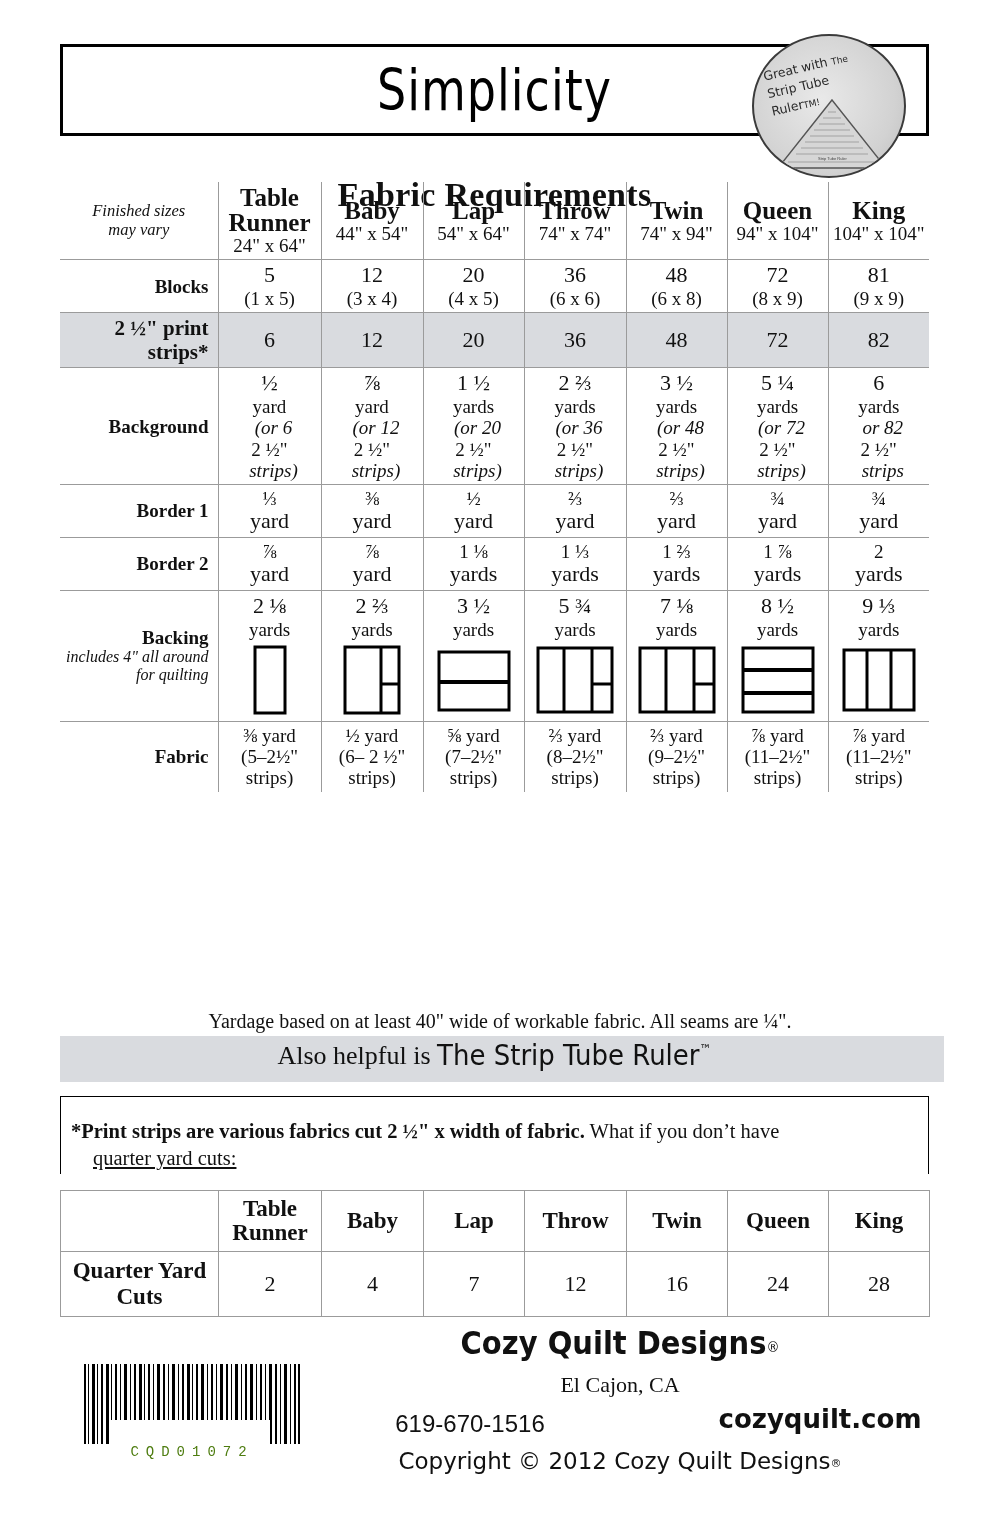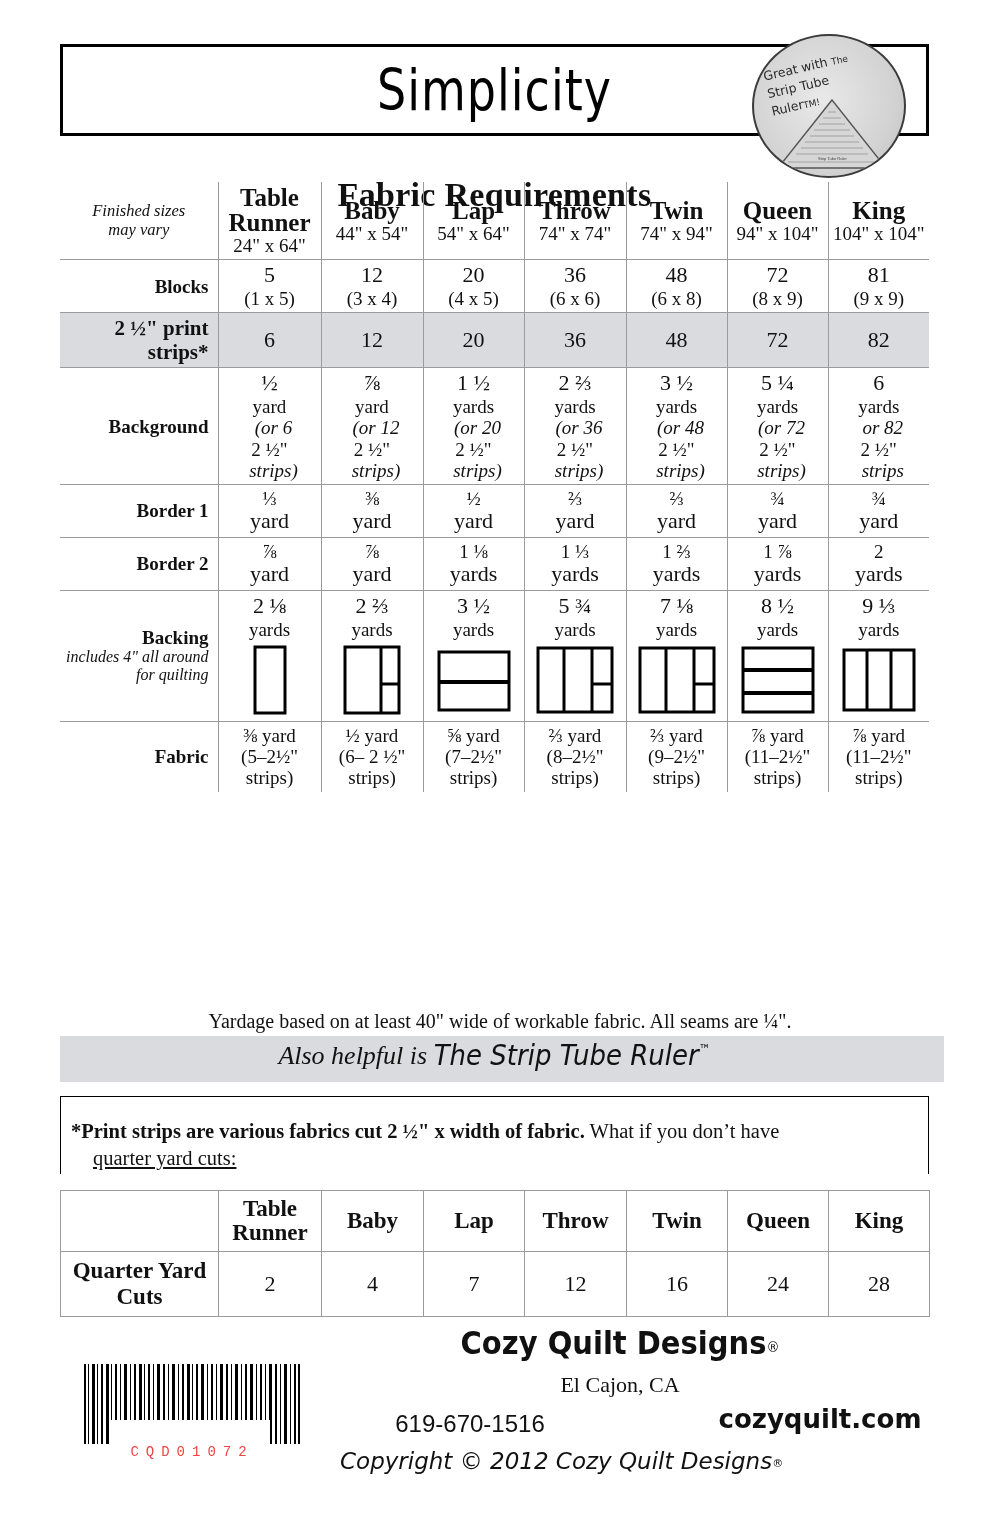--- a/index.html
+++ b/index.html
@@ -85,21 +85,20 @@
     position:absolute;left:60px;top:1010px;width:880px;
     text-align:center;font-size:20px;font-family:"Liberation Serif", serif;
   }
   .helpful-band{
     position:absolute;left:60px;top:1036px;width:884px;height:46px;
     background:#d9dbdf;
   }
   .helpful-txt{
     position:absolute;left:60px;top:1040px;width:869px;text-align:center;
     font-size:26px;
-    font-style:italic;
   }
   .helpful-txt .script{
     font-family:"DejaVu Sans", sans-serif;font-size:26px;transform:scaleY(1.1);
     display:inline-block;
   }
   .helpful-txt .script sup{font-size:12px;vertical-align:.8em;}
 
   
   .note-box{
     position:absolute;left:60px;top:1096px;width:869px;height:78px;
@@ -137,30 +136,30 @@
   }
   .phone{
     position:absolute;left:330px;top:1410px;width:280px;text-align:center;
     font-family:Liberation Sans, sans-serif;font-size:24px;
   }
   .web{
     position:absolute;left:690px;top:1404px;width:260px;text-align:center;
     font-family:"DejaVu Sans", sans-serif;font-size:26px;font-weight:bold;
   }
   .copy{
-    position:absolute;left:340px;top:1448px;width:560px;
-    font-family:"DejaVu Sans", sans-serif;font-size:23px;font-style:italic;
+    position:absolute;left:340px;top:1448px;width:560px;text-align:center;
+    font-family:"DejaVu Sans", sans-serif;font-size:23px;
   }
   .copy sup{font-size:11px;vertical-align:.2em;}
 
   .barcode{position:absolute;left:82px;top:1362px;width:220px;height:84px;}
   .barcode-num{
     position:absolute;left:82px;top:1444px;width:220px;text-align:center;
     font-family:"Liberation Mono", monospace;font-size:14px;letter-spacing:7px;
-    color:#ef4444;
+    color:#4d7c0f;
   }
 </style>
 </head>
 <body>
 
 <div class="page">
 
   <div class="title-band">
     <span class="title-text">Simplicity</span>
   </div>

